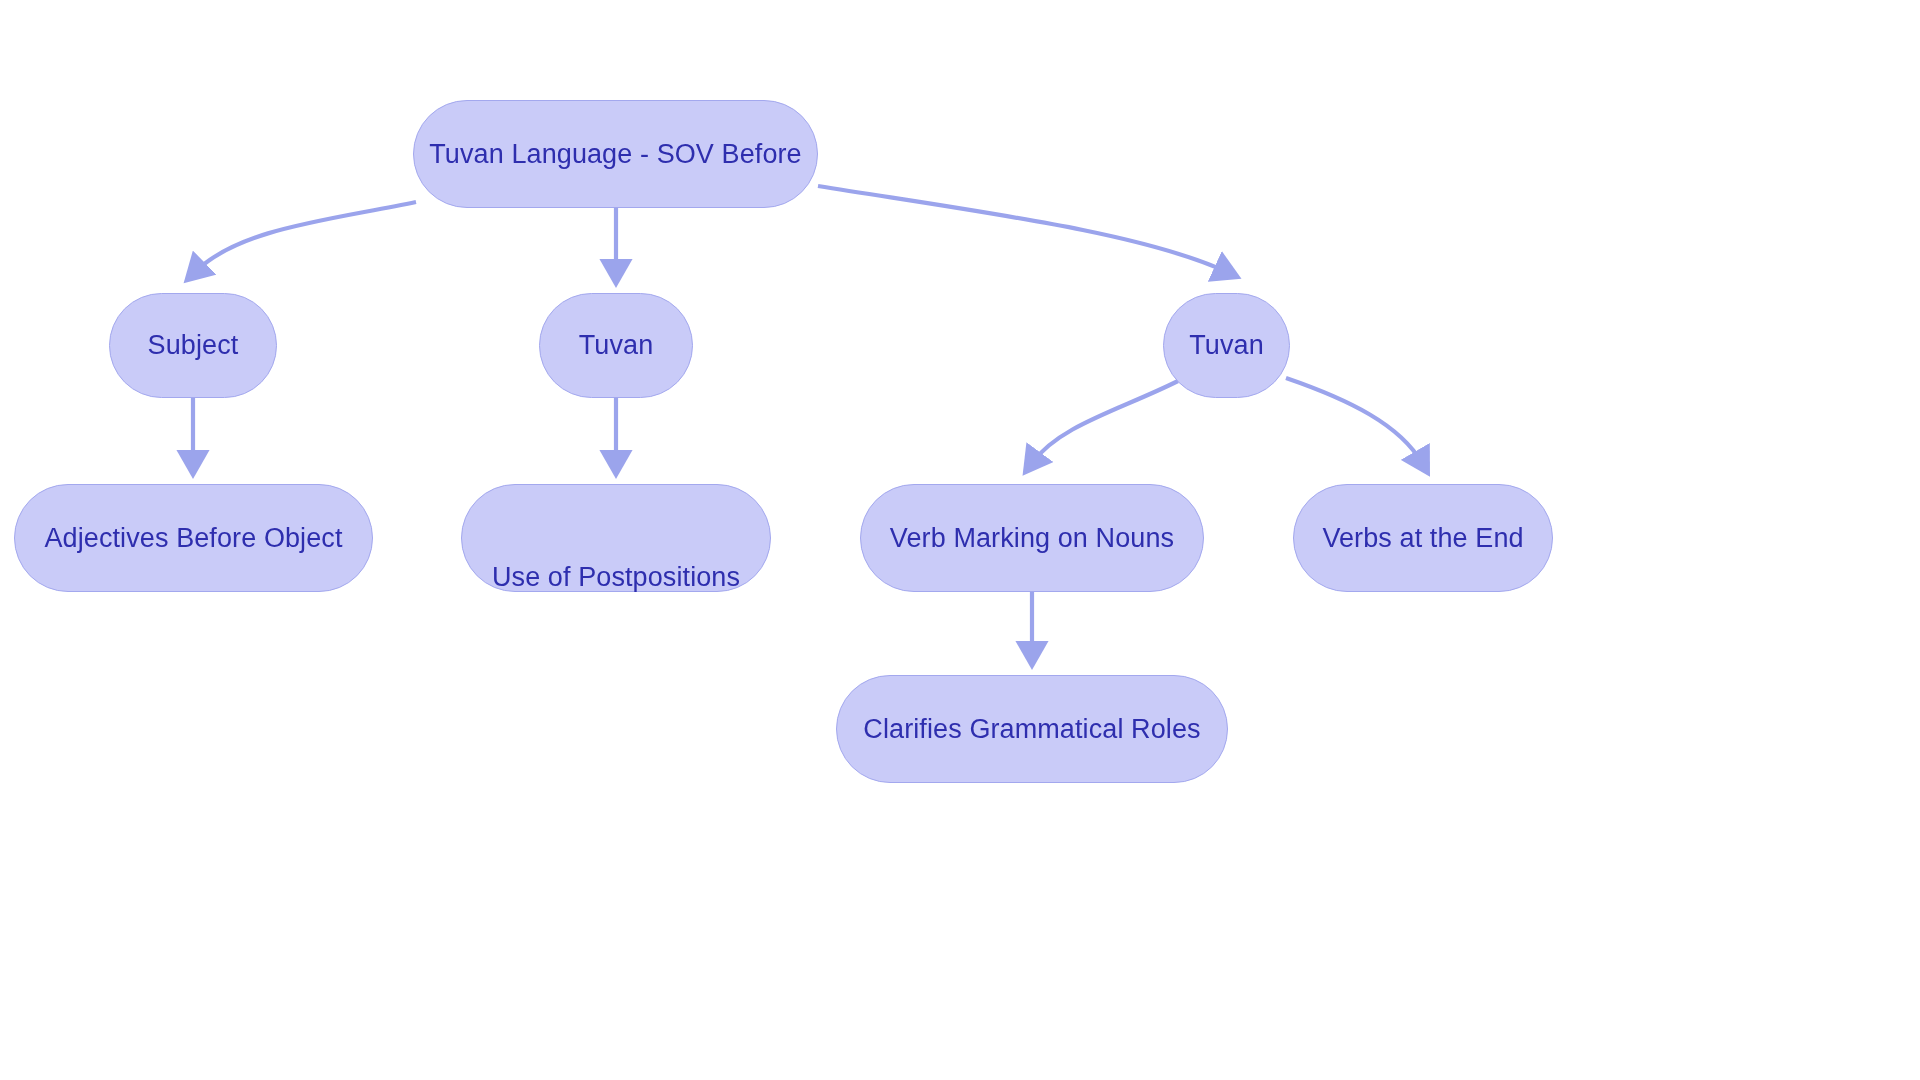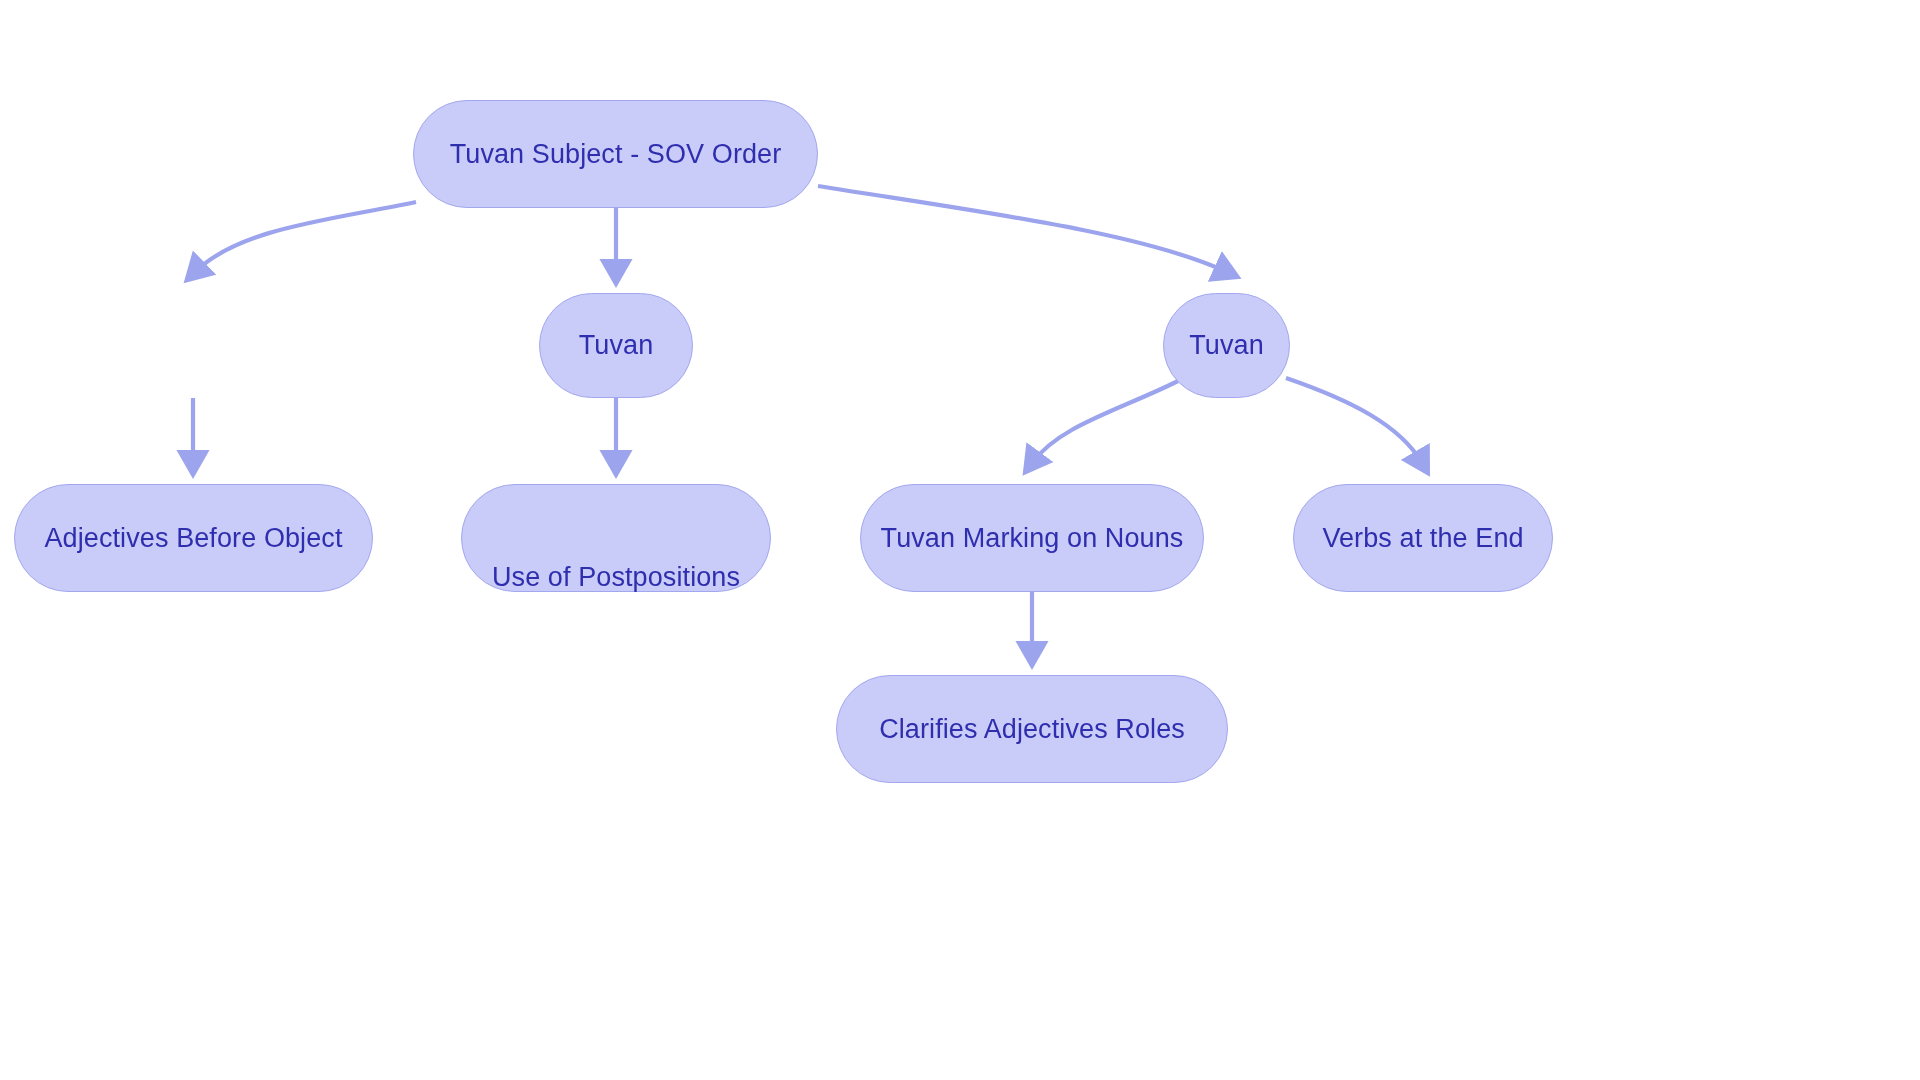--- a/index.html
+++ b/index.html
@@ -73,38 +73,41 @@
         <path d="M 193,398 L 193,463" marker-end="url(#arrowhead)"></path>
         <path d="M 616,398 L 616,463" marker-end="url(#arrowhead)"></path>
         <path d="M 1178,381 C 1120,410 1060,425 1032,463" marker-end="url(#arrowhead)"></path>
         <path d="M 1286,378 C 1350,400 1400,425 1422,463" marker-end="url(#arrowhead)"></path>
         <path d="M 1032,592 L 1032,654" marker-end="url(#arrowhead)"></path>
       </g>
   </svg>
 
   <div id="node-layer">
       <div class="node" style="left: 413px; top: 100px; width: 405px; height: 108px; background: rgb(201, 203, 248); border-color: rgb(163, 168, 238);">
-        <span class="node-label" style="color: rgb(46, 46, 174);">Tuvan Subject - SOV Order</span>
+        <span class="node-label" style="color: rgb(46, 46, 174);">Tuvan Language - SOV Before</span>
+      </div>
+      <div class="node" style="left: 109px; top: 293px; width: 168px; height: 105px; background: rgb(201, 203, 248); border-color: rgb(163, 168, 238);">
+        <span class="node-label" style="color: rgb(46, 46, 174);">Subject</span>
       </div>
       <div class="node" style="left: 539px; top: 293px; width: 154px; height: 105px; background: rgb(201, 203, 248); border-color: rgb(163, 168, 238);">
         <span class="node-label" style="color: rgb(46, 46, 174);">Tuvan</span>
       </div>
       <div class="node" style="left: 1163px; top: 293px; width: 127px; height: 105px; background: rgb(201, 203, 248); border-color: rgb(163, 168, 238);">
         <span class="node-label" style="color: rgb(46, 46, 174);">Tuvan</span>
       </div>
       <div class="node" style="left: 14px; top: 484px; width: 359px; height: 108px; background: rgb(201, 203, 248); border-color: rgb(163, 168, 238);">
         <span class="node-label" style="color: rgb(46, 46, 174);">Adjectives Before Object</span>
       </div>
       <div class="node" style="left: 461px; top: 484px; width: 310px; height: 108px; background: rgb(201, 203, 248); border-color: rgb(163, 168, 238); align-items: flex-end;">
         <span class="node-label" style="color: rgb(46, 46, 174);">Use of Postpositions</span>
       </div>
       <div class="node" style="left: 860px; top: 484px; width: 344px; height: 108px; background: rgb(201, 203, 248); border-color: rgb(163, 168, 238);">
-        <span class="node-label" style="color: rgb(46, 46, 174);">Tuvan Marking on Nouns</span>
+        <span class="node-label" style="color: rgb(46, 46, 174);">Verb Marking on Nouns</span>
       </div>
       <div class="node" style="left: 1293px; top: 484px; width: 260px; height: 108px; background: rgb(201, 203, 248); border-color: rgb(163, 168, 238);">
         <span class="node-label" style="color: rgb(46, 46, 174);">Verbs at the End</span>
       </div>
       <div class="node" style="left: 836px; top: 675px; width: 392px; height: 108px; background: rgb(201, 203, 248); border-color: rgb(163, 168, 238);">
-        <span class="node-label" style="color: rgb(46, 46, 174);">Clarifies Adjectives Roles</span>
+        <span class="node-label" style="color: rgb(46, 46, 174);">Clarifies Grammatical Roles</span>
       </div>
     </div>
 
 </div>
 
 </body></html>

